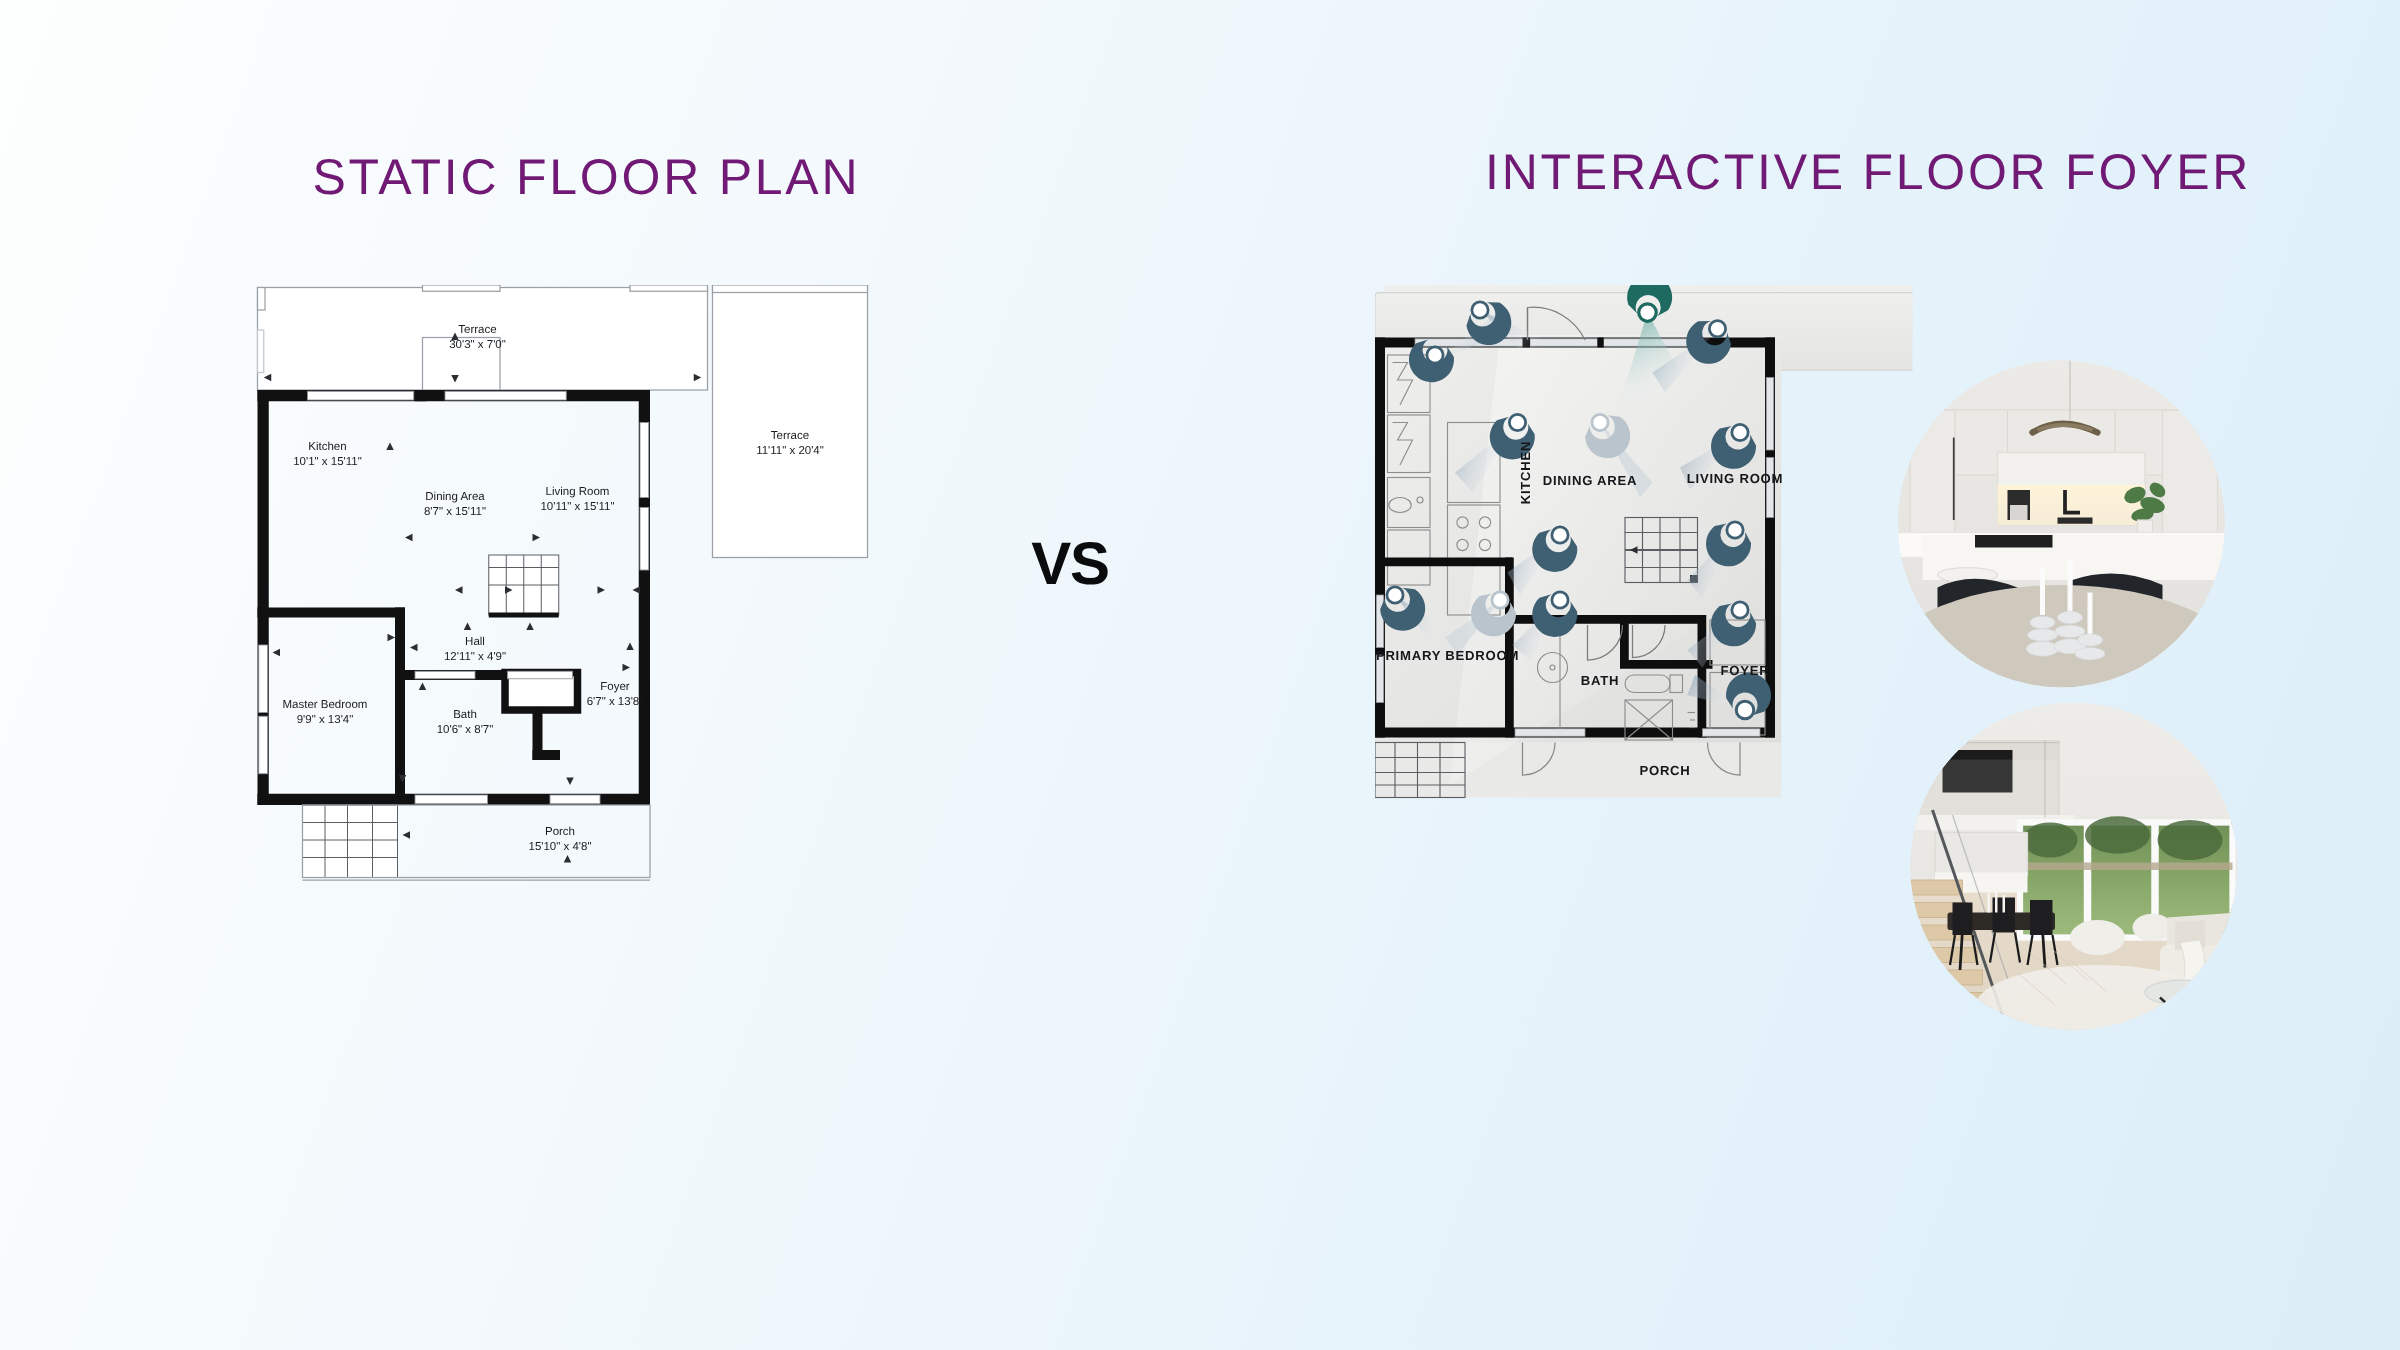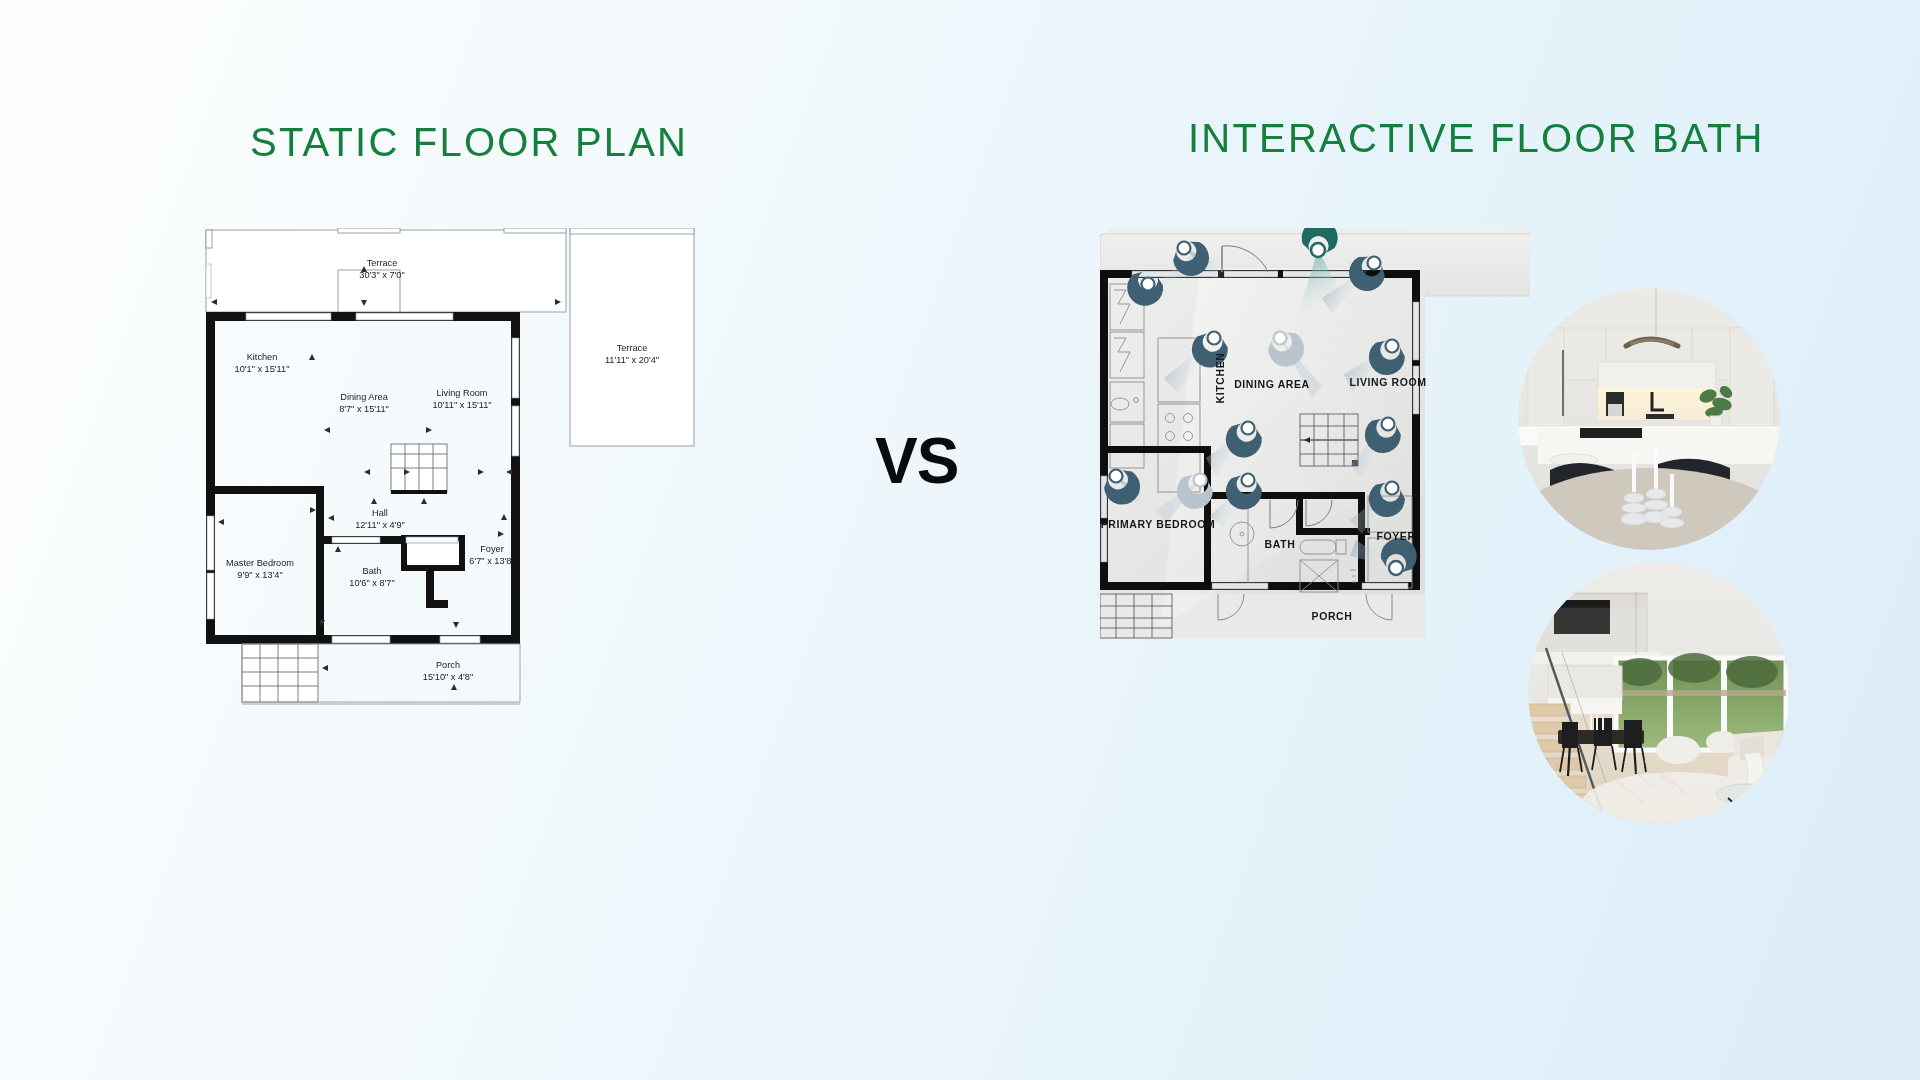--- a/index.html
+++ b/index.html
@@ -20,33 +20,33 @@
         #e2f1fa 78%,
         #dcedf8 100%);
     position: relative;
   }
 
   
   .title {
     position: absolute;
     font-size: 40px;
     letter-spacing: 2.2px;
-    color: #15803d;
+    color: #701a75;
     font-weight: 400;
     white-space: nowrap;
   }
   #title-static   { left: 250px; top: 120px; }
   #title-interactive { left: 1188px; top: 116px; }
 
   
   #vs-label {
     position: absolute;
-    left: 875px;
+    left: 825px;
     top: 424px;
-    font-size: 64px;
+    font-size: 48px;
     font-weight: bold;
     letter-spacing: -1px;
     color: #0a0b0d;
   }
 
   
   #static-plan {
     position: absolute;
     left: 204px;
     top: 228px;
@@ -101,21 +101,21 @@
     left: 1528px; top: 562px;
     width: 262px; height: 262px;
   }
   .photo-inner { position: absolute; inset: 0; }
 </style>
 </head>
 <body>
 
 <div class="title" id="title-static">STATIC FLOOR PLAN</div>
 
-<div class="title" id="title-interactive">INTERACTIVE FLOOR BATH</div>
+<div class="title" id="title-interactive">INTERACTIVE FLOOR FOYER</div>
 
 <div id="vs-label">VS</div>
 
 <div id="static-plan">
 <svg width="560" height="560" viewBox="0 0 560 560" xmlns="http://www.w3.org/2000/svg">
 
   <rect x="2" y="2" width="360" height="82" fill="#ffffff" stroke="#9aa0a6" stroke-width="1"></rect>
 
   <rect x="134" y="42" width="62" height="42" fill="#ffffff" stroke="#9aa0a6" stroke-width="1"></rect>
 

